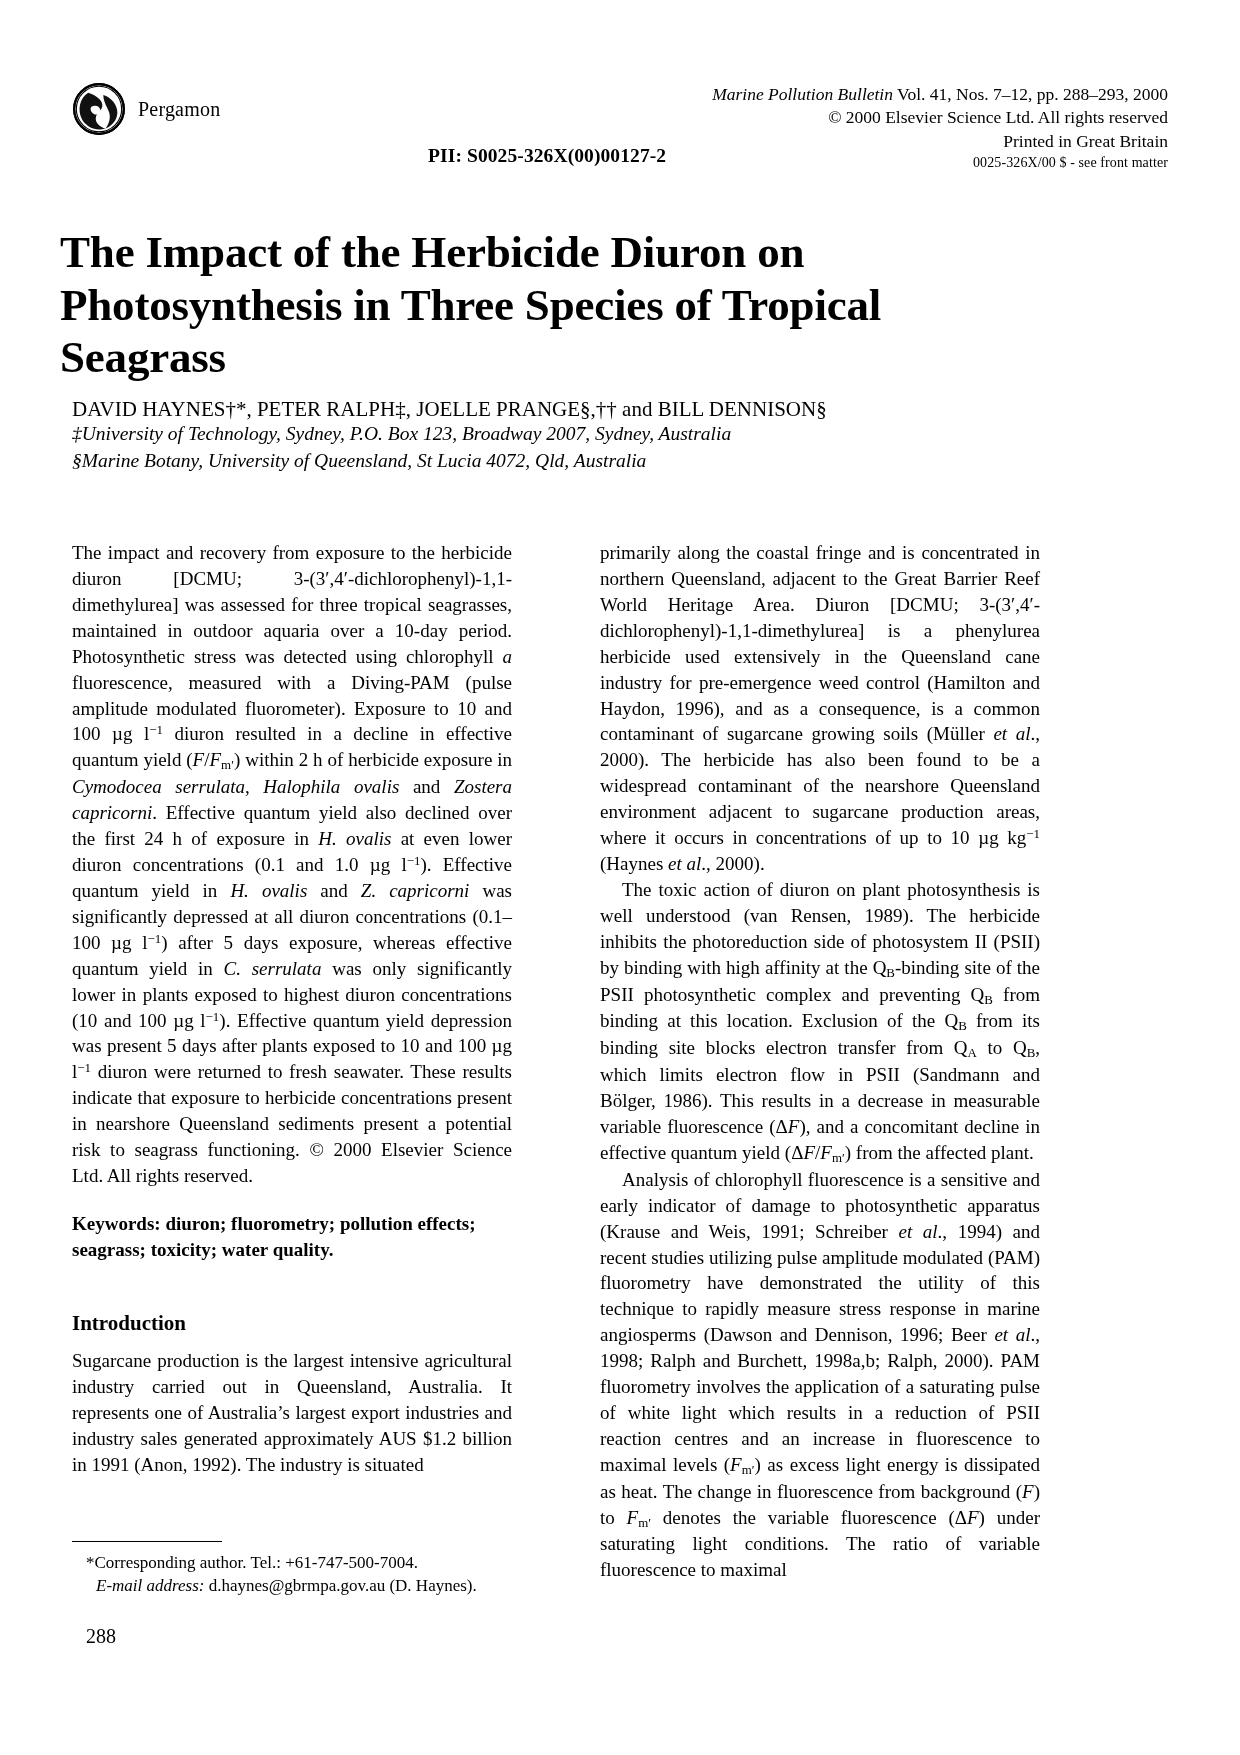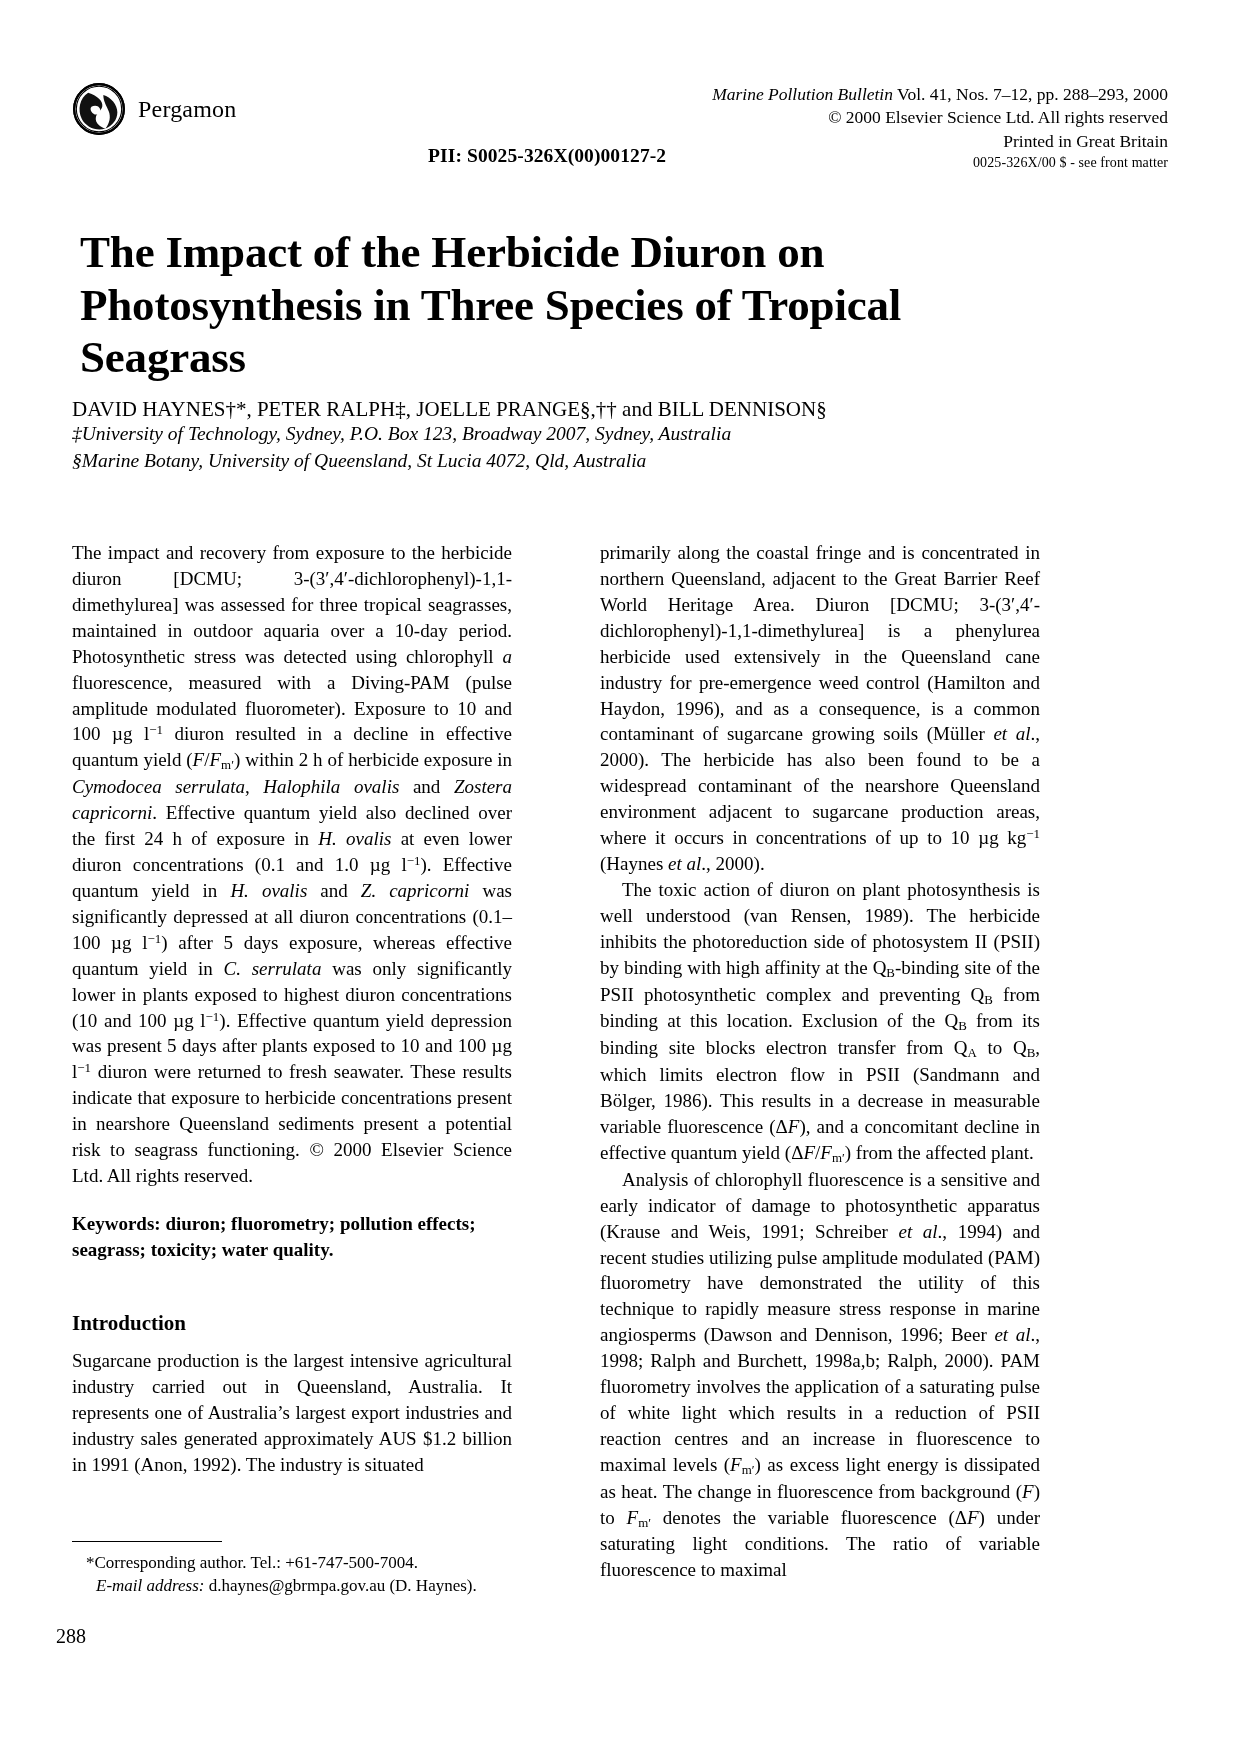--- a/index.html
+++ b/index.html
@@ -37,21 +37,21 @@
     display: flex;
     align-items: center;
     gap: 12px;
   }
   .pergamon-logo {
     width: 54px;
     height: 54px;
     flex: 0 0 auto;
   }
   .pergamon-word {
-    font-size: 24px;
+    font-size: 20px;
     letter-spacing: 0.2px;
   }
   .journal-block {
     position: absolute;
     right: 0;
     top: 1px;
     text-align: right;
     line-height: 1.34;
   }
   .journal-line1 { font-size: 17.5px; }
@@ -64,21 +64,21 @@
     left: 356px;
     top: 63px;
     font-weight: bold;
     font-size: 19.5px;
     letter-spacing: 0.1px;
   }
 
   
   .title {
     position: absolute;
-    left: 80px;
+    left: 60px;
     top: 196px;
     width: 960px;
     font-weight: bold;
     font-size: 45px;
     line-height: 1.17;
     letter-spacing: -0.2px;
   }
 
   
   .authors {
@@ -146,21 +146,21 @@
     height: 1px;
     background: #000;
     margin-bottom: 9px;
   }
   .fn-line1 { padding-left: 14px; }
   .fn-line2 { padding-left: 24px; }
   .fn-em { font-style: italic; }
 
   .folio {
     position: absolute;
-    left: 56px;
+    left: 86px;
     top: 1625px;
     font-size: 20px;
   }
 
   
   i.sp { font-style: italic; }
   sub { font-size: 0.68em; vertical-align: -0.25em; }
   sup { font-size: 0.68em; vertical-align: 0.45em; }
 </style>
 </head>

